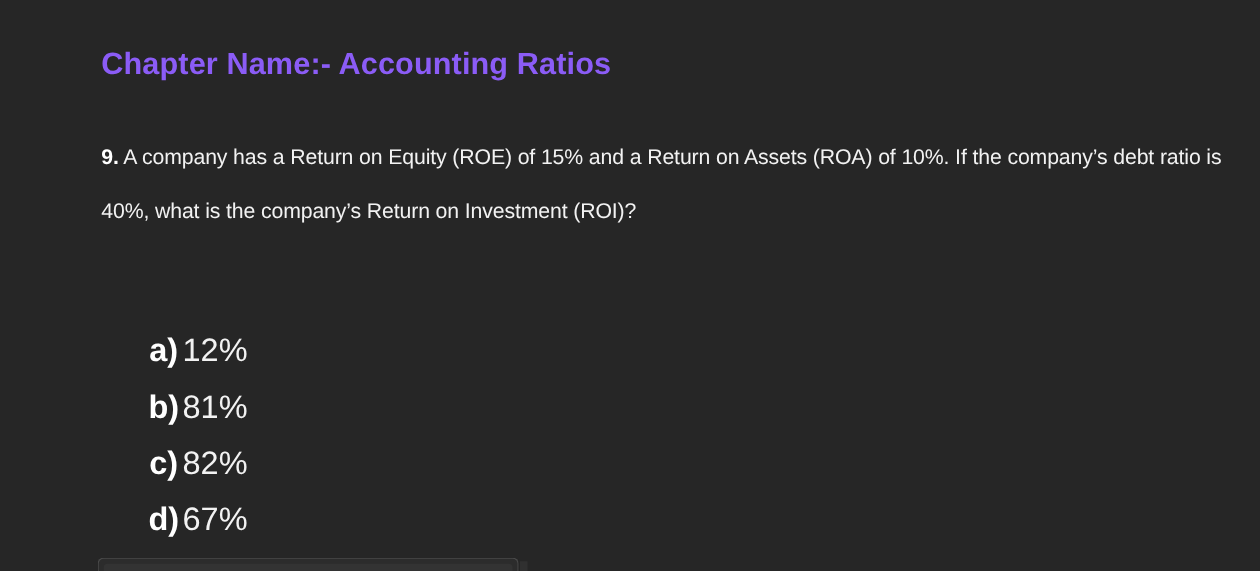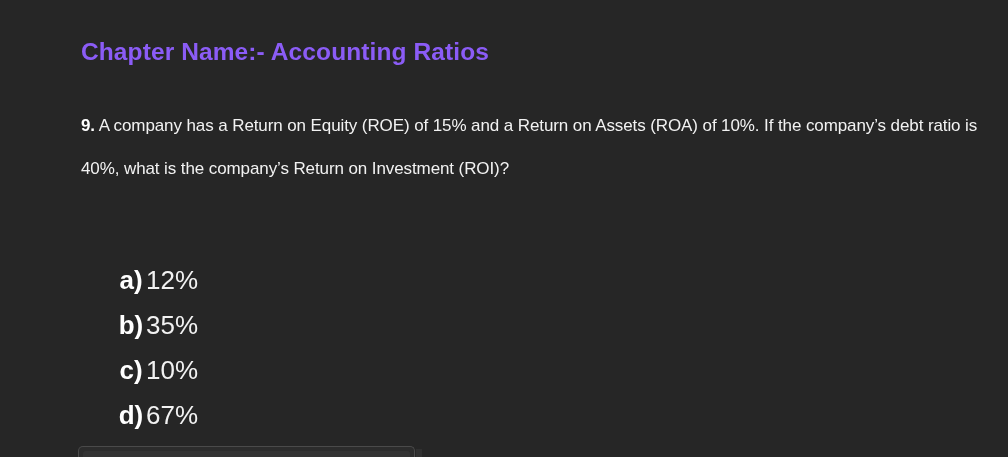--- a/index.html
+++ b/index.html
@@ -118,24 +118,24 @@
 
   <div class="question-block">
     <span class="question-number">9.</span><span class="question-body"> A company has a Return on Equity (ROE) of 15% and a Return on Assets (ROA) of 10%. If the company’s debt ratio is 40%, what is the company’s Return on Investment (ROI)?</span>
   </div>
 
   <div class="options">
     <div class="option-row">
       <span class="option-letter">a)</span><span class="option-value">12%</span>
     </div>
     <div class="option-row">
-      <span class="option-letter">b)</span><span class="option-value">35%</span>
+      <span class="option-letter">b)</span><span class="option-value">81%</span>
     </div>
     <div class="option-row">
-      <span class="option-letter">c)</span><span class="option-value">10%</span>
+      <span class="option-letter">c)</span><span class="option-value">82%</span>
     </div>
     <div class="option-row">
       <span class="option-letter">d)</span><span class="option-value">67%</span>
     </div>
   </div>
 
   <div class="bottom-widget">
     <div class="bottom-widget-inner"></div>
   </div>
   <div class="bottom-widget-tail"></div>

